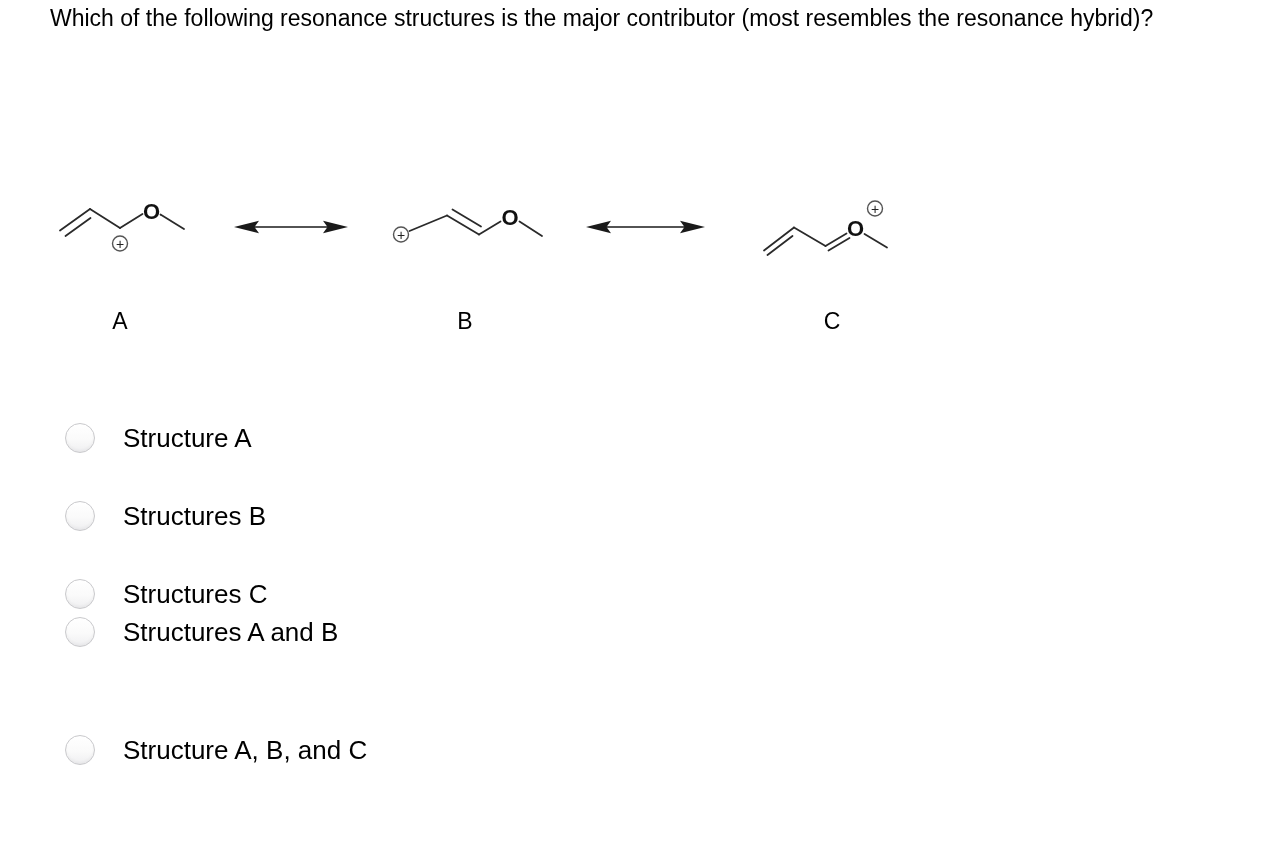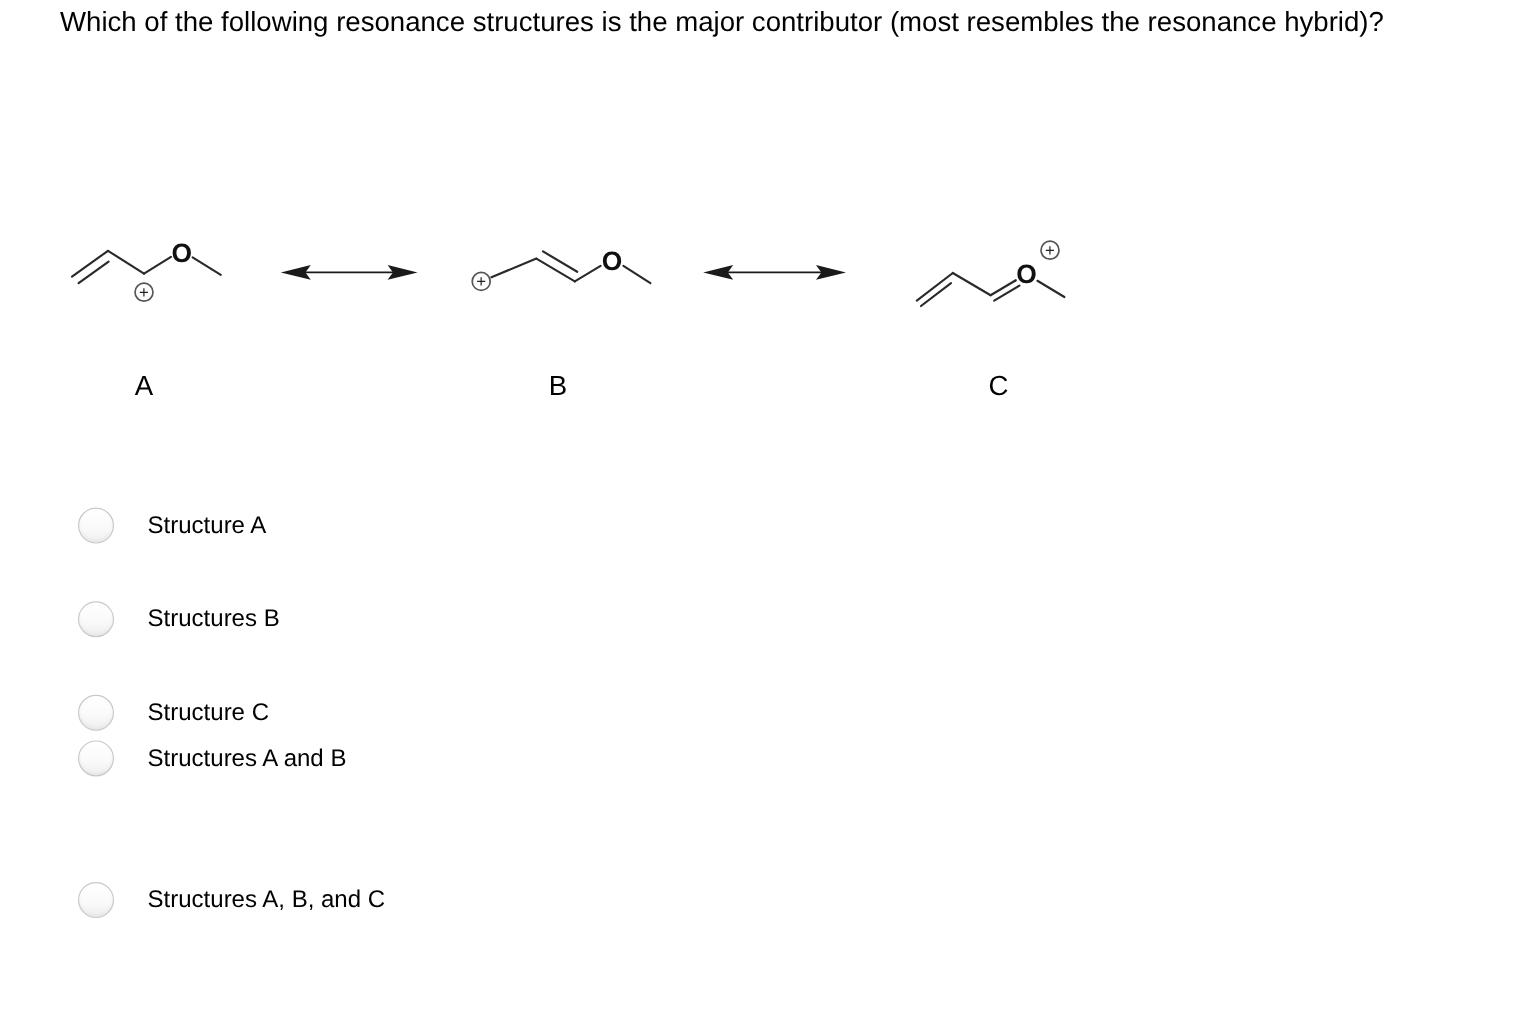--- a/index.html
+++ b/index.html
@@ -77,21 +77,21 @@
     height: 30px;
     border-radius: 50%;
     border: 1px solid #c9c9cc;
     background: linear-gradient(180deg, #ffffff 0%, #fafafa 55%, #efeff1 100%);
     box-shadow: inset 0 -2px 3px rgba(0,0,0,0.04);
     box-sizing: border-box;
     flex: 0 0 auto;
   }
   .option-label {
     margin-left: 28px;
-    font-size: 20px;
+    font-size: 26px;
     color: #000;
     white-space: nowrap;
   }
 </style>
 </head>
 <body>
 
 <div class="page">
 
   <div class="question">Which of the following resonance structures is the major contributor (most resembles the resonance hybrid)?</div>
@@ -153,26 +153,26 @@
     <span class="option-label">Structure A</span>
   </div>
 
   <div class="option" style="top:500px">
     <span class="radio"></span>
     <span class="option-label">Structures B</span>
   </div>
 
   <div class="option" style="top:578px">
     <span class="radio"></span>
-    <span class="option-label">Structure C</span>
+    <span class="option-label">Structures C</span>
   </div>
 
   <div class="option" style="top:616px">
     <span class="radio"></span>
     <span class="option-label">Structures A and B</span>
   </div>
 
   <div class="option" style="top:734px">
     <span class="radio"></span>
-    <span class="option-label">Structures A, B, and C</span>
+    <span class="option-label">Structure A, B, and C</span>
   </div>
 
 </div>
 
 </body></html>

